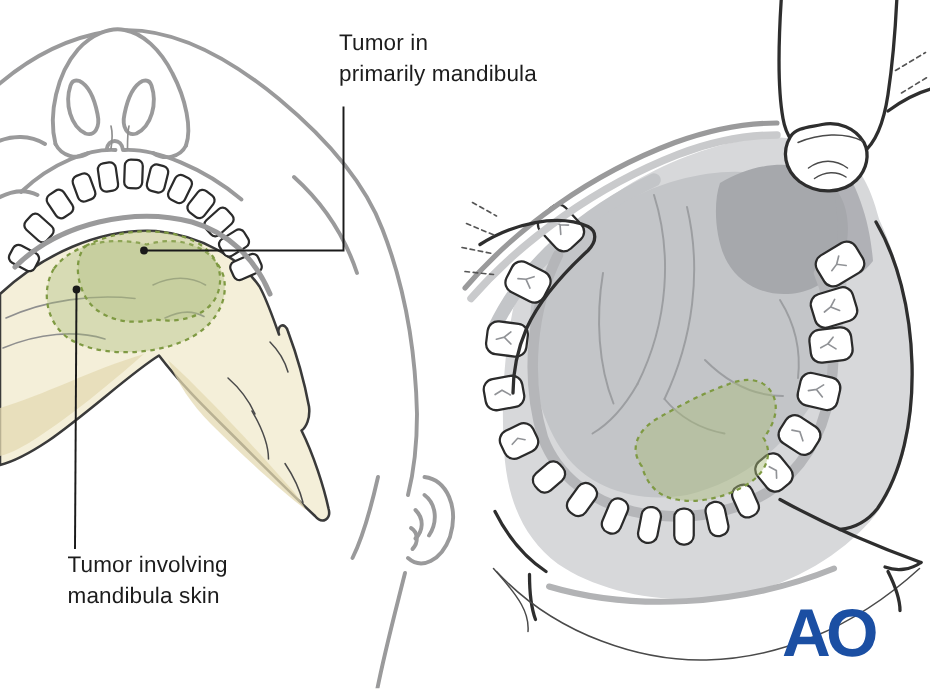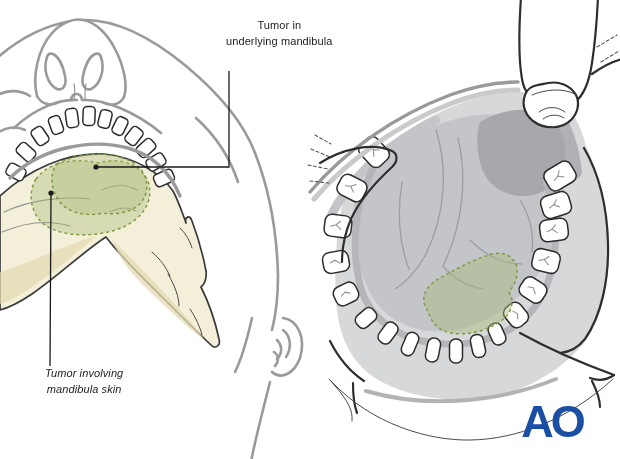--- a/index.html
+++ b/index.html
@@ -19,25 +19,25 @@
   .tooth{fill:#ffffff;stroke:var(--tooth_outline,#2b2b2b);stroke-width:1.5;}
   .cusp{stroke:#909296;stroke-width:1.1;fill:none;stroke-linecap:round;}
   .tumor{fill:var(--tumor_fill,#a9ba78);stroke:var(--tumor_stroke,#7f9a43);stroke-width:1.5;stroke-dasharray:3 3;}
   .bone{fill:var(--bone_fill,#f4efd9);stroke:#3a3a3a;stroke-width:1.7;stroke-linejoin:round;}
   .boneshade{fill:var(--bone_shade,#e4dab2);opacity:.75;}
   .leader{stroke:#1a1a1a;stroke-width:1.3;fill:none;}
   .white{fill:#ffffff;}
   .lip-gray{stroke:#b2b3b5;stroke-width:4;fill:none;stroke-linecap:round;}
   .hatch{stroke:#555;stroke-width:1.1;fill:none;stroke-dasharray:3 2.5;stroke-linecap:round;}
   .label{
-    position:absolute;font-size:11px;line-height:1.42;color:var(--label_text,#1c1c1c);
-    letter-spacing:.1px;white-space:nowrap;font-weight:500;text-align:center;
+    position:absolute;font-size:15px;line-height:1.42;color:var(--label_text,#1c1c1c);
+    letter-spacing:.1px;white-space:nowrap;font-weight:500;
   }
   .label-mandibula{left:226px;top:18px;}
-  .label-skin{left:45px;top:366px;font-style:italic;}
+  .label-skin{left:45px;top:366px;}
   .ao{font-family:"Liberation Sans",sans-serif;font-weight:bold;font-size:45px;
       letter-spacing:-3px;fill:var(--logo_blue,#1b4fa3);}
 </style>
 </head>
 <body>
 
 <div class="stage">
   <svg width="620" height="459" viewBox="0 0 620 459">
 
     <g>
@@ -243,19 +243,19 @@
         <path class="dark" d="M 614,375 C 607,380 598,381 590,378"></path>
         <path class="dark" d="M 592,381 C 597,391 600,399 600,407"></path>
       </g>
 
       <text class="ao" x="552" y="437" text-anchor="middle">AO</text>
     </g>
   </svg>
 
   <div class="label label-mandibula">
     <div>Tumor in</div>
-    <div>underlying mandibula</div>
+    <div>primarily mandibula</div>
   </div>
   <div class="label label-skin">
     <div>Tumor involving</div>
     <div>mandibula skin</div>
   </div>
 </div>
 
 </body></html>

